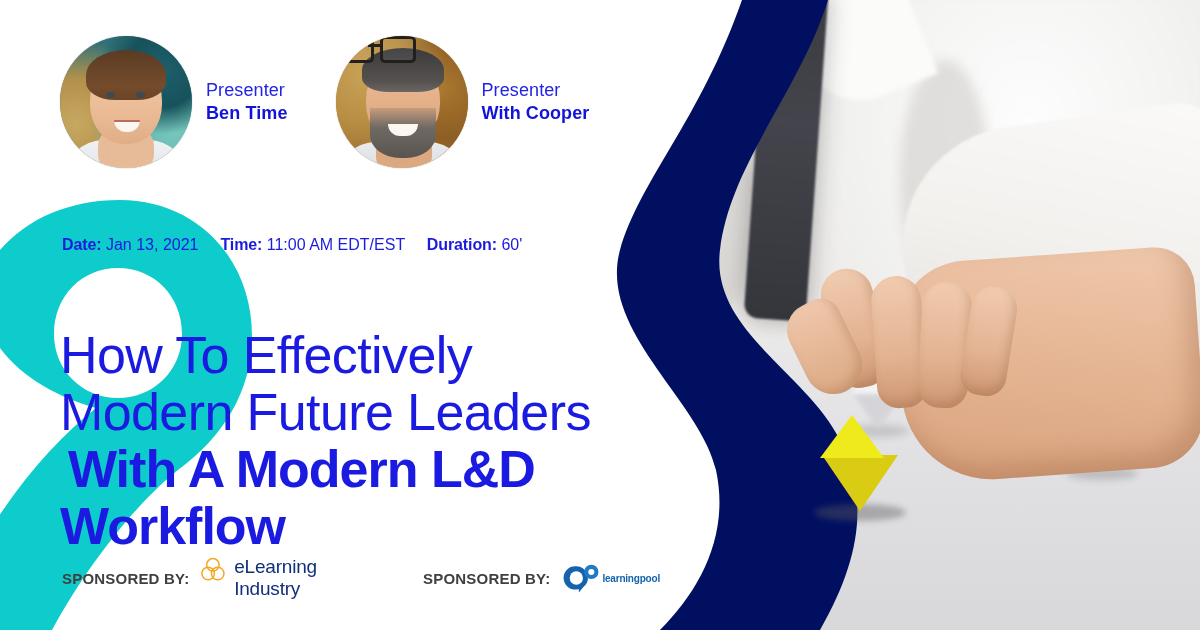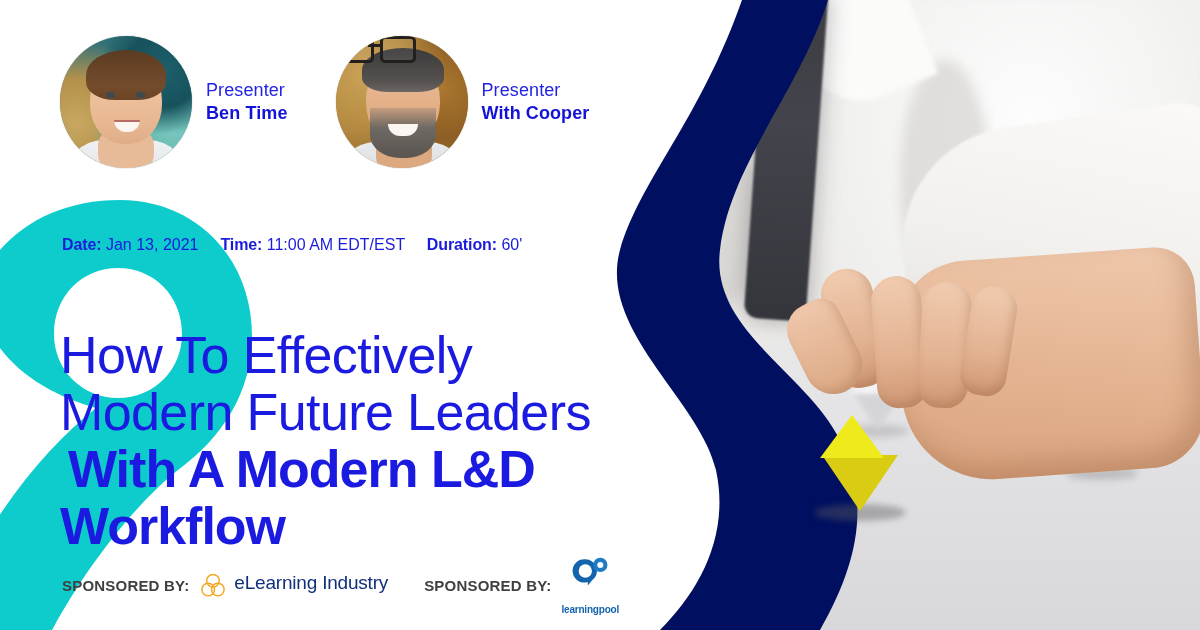--- a/index.html
+++ b/index.html
@@ -207,21 +207,21 @@
     position:absolute;left:62px;top:556px;
     display:flex;align-items:center;gap:36px;
   }
   .f-block{display:flex;align-items:center;gap:10px;}
   .f-label{
     font-size:15px;font-weight:700;color:#404040;
     letter-spacing:.2px;white-space:nowrap;
   }
   .eli-logo{display:flex;align-items:flex-start;gap:7px;}
   .eli-name{font-size:19px;color:#11307a;letter-spacing:-.2px;}
-  .lp-logo{display:flex;flex-direction:column;align-items:center;gap:18px;}
+  .lp-logo{display:flex;flex-direction:row;align-items:center;gap:0;}
   .lp-name{font-size:10px;font-weight:700;color:#1463ad;letter-spacing:-.2px;}
 </style>
 </head>
 <body>
 
 <div id="banner">
 
   <div class="photo-layer">
     <div class="photo"></div>
     <div class="shirt"></div>

